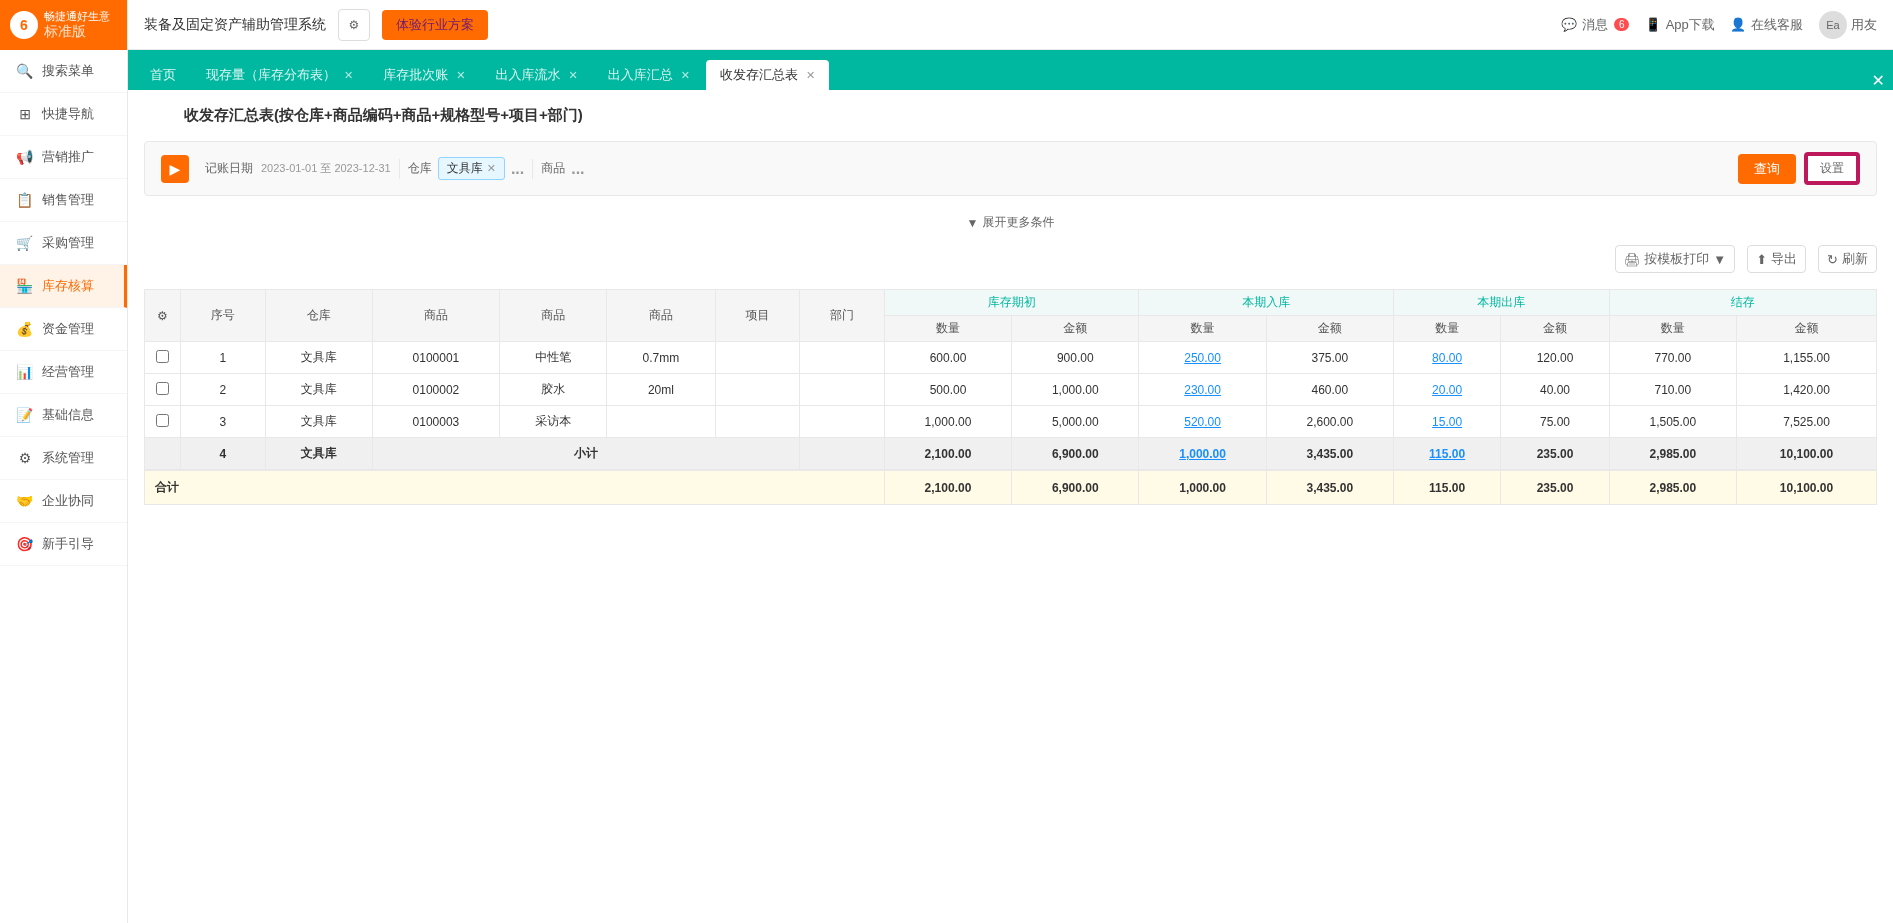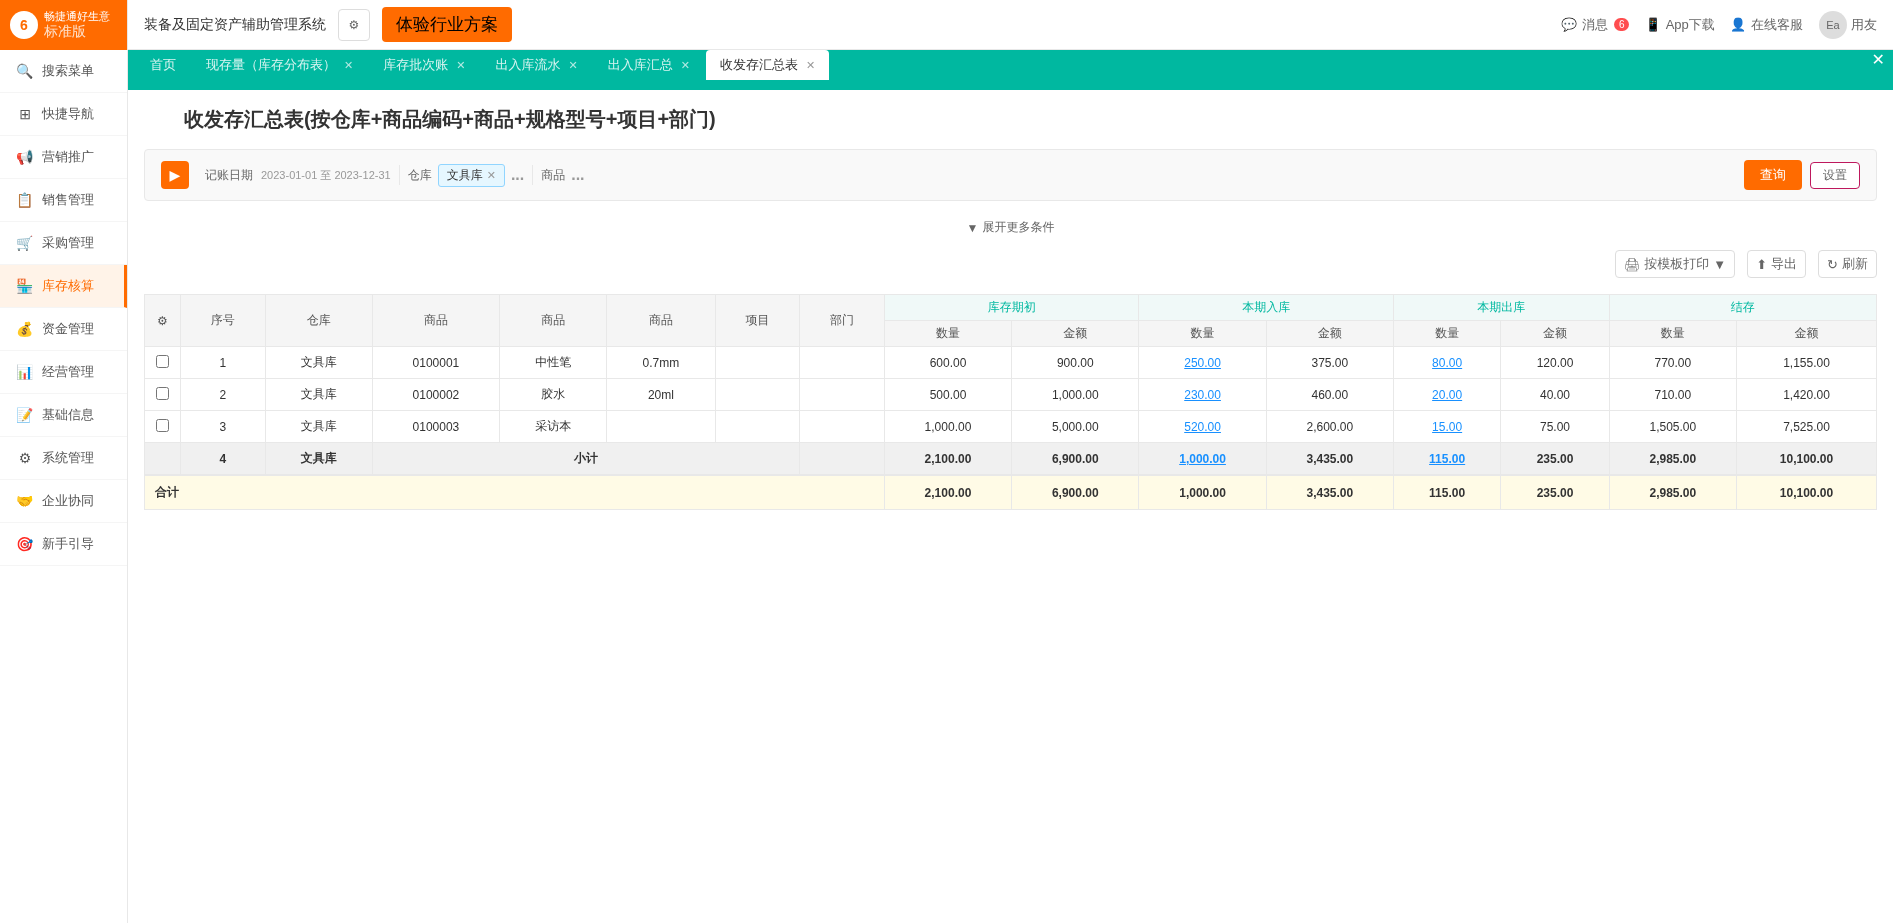--- a/index.html
+++ b/index.html
@@ -16,56 +16,56 @@
     .sidebar-nav-icon { width: 18px; height: 18px; display: flex; align-items: center; justify-content: center; font-size: 14px; }
 
     
     .main { margin-left: 128px; display: flex; flex-direction: column; height: 100vh; }
 
     
     .topbar { background: #fff; height: 50px; display: flex; align-items: center; justify-content: space-between; padding: 0 16px; border-bottom: 1px solid #e8e8e8; }
     .topbar-left { display: flex; align-items: center; gap: 12px; }
     .system-title { font-size: 14px; color: #333; font-weight: 500; }
     .settings-btn { width: 32px; height: 32px; border: 1px solid #ddd; border-radius: 4px; display: flex; align-items: center; justify-content: center; cursor: pointer; color: #666; }
-    .trial-btn { background: #ff6b00; color: #000000; border: none; padding: 6px 14px; border-radius: 4px; cursor: pointer; font-size: 17px; }
+    .trial-btn { background: #ff6b00; color: #701a75; border: none; padding: 6px 14px; border-radius: 4px; cursor: pointer; font-size: 13px; }
     .topbar-right { display: flex; align-items: center; gap: 16px; color: #666; font-size: 13px; }
     .topbar-right-item { display: flex; align-items: center; gap: 4px; cursor: pointer; }
     .badge { background: #ff4d4f; color: #fff; border-radius: 10px; padding: 1px 5px; font-size: 10px; margin-left: 2px; }
     .user-avatar { width: 28px; height: 28px; border-radius: 50%; background: #ddd; display: flex; align-items: center; justify-content: center; font-size: 11px; color: #666; }
 
     
-    .tabbar { background: #00b8a0; display: flex; align-items: flex-start; padding: 0 8px; height: 40px; gap: 2px; overflow: hidden; }
+    .tabbar { background: #00b8a0; display: flex; align-items: flex-end; padding: 0 8px; height: 40px; gap: 2px; overflow: hidden; }
     .tab { display: flex; align-items: center; gap: 6px; padding: 6px 14px; color: rgba(255,255,255,0.85); font-size: 13px; cursor: pointer; border-radius: 4px 4px 0 0; white-space: nowrap; }
     .tab.active { background: #fff; color: #333; border-radius: 4px 4px 0 0; }
     .tab-close { color: rgba(255,255,255,0.7); font-size: 11px; margin-left: 2px; }
     .tab.active .tab-close { color: #999; }
     .tabbar-close { margin-left: auto; color: #fff; cursor: pointer; font-size: 16px; }
 
     
     .page-content { flex: 1; background: #fff; overflow-y: auto; }
     .page-inner { padding: 16px; }
-    .page-title { font-size: 20px; font-weight: 600; color: #333; margin-bottom: 16px; padding-left: 40px; }
+    .page-title { font-size: 15px; font-weight: 600; color: #333; margin-bottom: 16px; padding-left: 40px; }
 
     
     .filter-bar { background: #f9f9f9; border: 1px solid #e8e8e8; border-radius: 4px; padding: 10px 16px; margin-bottom: 12px; display: flex; align-items: center; gap: 16px; flex-wrap: wrap; }
     .filter-toggle { width: 28px; height: 28px; background: #ff6b00; color: #fff; border: none; border-radius: 4px; cursor: pointer; display: flex; align-items: center; justify-content: center; font-size: 14px; flex-shrink: 0; }
     .filter-row { display: flex; align-items: center; gap: 8px; flex: 1; flex-wrap: wrap; }
     .filter-label { color: #666; font-size: 12px; white-space: nowrap; }
     .date-btn { padding: 3px 8px; border: 1px solid #ddd; border-radius: 3px; font-size: 12px; cursor: pointer; background: #fff; color: #333; }
     .date-btn.active { background: #ff6b00; color: #fff; border-color: #ff6b00; }
     .date-range { color: #999; font-size: 11px; }
     .filter-separator { width: 1px; height: 20px; background: #e8e8e8; }
     .filter-field { display: flex; align-items: center; gap: 6px; }
     .filter-field-label { color: #666; font-size: 12px; white-space: nowrap; }
     .filter-tag { display: flex; align-items: center; gap: 4px; background: #e6f7ff; border: 1px solid #91d5ff; border-radius: 3px; padding: 2px 8px; font-size: 12px; color: #333; }
     .filter-tag-close { color: #999; cursor: pointer; font-size: 11px; }
     .filter-more { color: #999; cursor: pointer; font-size: 16px; font-weight: bold; }
     .filter-actions { display: flex; align-items: center; gap: 8px; margin-left: auto; justify-content: space-between; }
     .btn-query { background: #ff6b00; color: #fff; border: none; padding: 6px 16px; border-radius: 4px; cursor: pointer; font-size: 13px; }
-    .btn-settings { background: #fff; color: #666; border: 1px solid #be185d; padding: 4px 12px; border-radius: 4px; cursor: pointer; font-size: 12px; }
+    .btn-settings { background: #fff; color: #666; border: 4px solid #be185d; padding: 4px 12px; border-radius: 4px; cursor: pointer; font-size: 12px; }
 
     
     .expand-row { display: flex; justify-content: center; padding: 6px; cursor: pointer; color: #666; font-size: 12px; }
     .expand-row span { display: flex; align-items: center; gap: 4px; }
 
     
     .table-toolbar { display: flex; align-items: center; justify-content: space-between; padding: 8px 0; margin-bottom: 8px; }
     .toolbar-right { display: flex; align-items: center; gap: 12px; }
     .toolbar-btn { display: flex; align-items: center; gap: 4px; color: #666; font-size: 13px; cursor: pointer; padding: 4px 8px; border: 1px solid #ddd; border-radius: 4px; background: #fff; }
 

